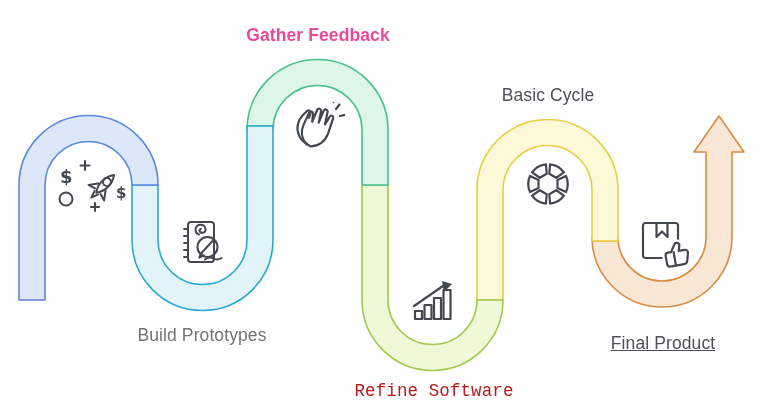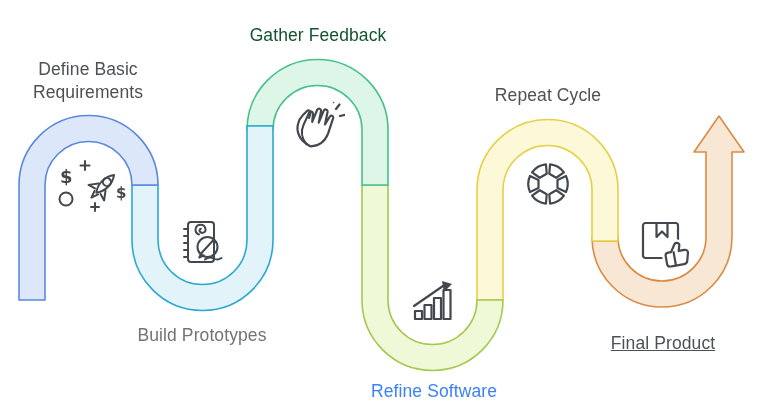--- a/index.html
+++ b/index.html
@@ -100,33 +100,29 @@
       <rect x="3" y="6" width="35" height="35" rx="2.5"></rect>
       <path d="M16.5 6 V20 L22 14.5 L27.5 20 V6"></path>
       <g transform="rotate(-10 38 37)">
         <path d="M31 48 h-2.5 a3 3 0 0 1 -3 -3 v-8 a3 3 0 0 1 3 -3 h3 l4.5 -7 a2.6 2.6 0 0 1 4.8 1.8 l-1.6 5.2 h6 a2.9 2.9 0 0 1 2.8 3.6 l-2 7.5 a3.8 3.8 0 0 1 -3.7 2.9 Z" fill="#ffffff" stroke="#ffffff" stroke-width="7"></path>
         <path d="M31 48 h-2.5 a3 3 0 0 1 -3 -3 v-8 a3 3 0 0 1 3 -3 h3 l4.5 -7 a2.6 2.6 0 0 1 4.8 1.8 l-1.6 5.2 h6 a2.9 2.9 0 0 1 2.8 3.6 l-2 7.5 a3.8 3.8 0 0 1 -3.7 2.9 Z" fill="#ffffff"></path>
         <path d="M34 34.5 V47.5"></path>
       </g>
     </svg>
   </div>
 
-  <div class="label" style="left: 88px; top: 58px; color: rgb(77, 81, 86);">
-    <span>Define Basic</span><br>
-    <span>Requirements</span>
-  </div>
   <div class="label" style="left: 202px; top: 324px; color: #737373;">
     <span>Build Prototypes</span>
   </div>
-  <div class="label" style="left: 318px; top: 24px; color: #14532d;">
+  <div class="label" style="left: 318px; top: 24px; color: #ec4899; font-weight: bold;">
     <span>Gather Feedback</span>
   </div>
-  <div class="label" style="left: 434px; top: 380px; color: #3b82f6;">
+  <div class="label" style="left: 434px; top: 380px; color: #b91c1c; font-family: Liberation Mono, monospace;">
     <span>Refine Software</span>
   </div>
   <div class="label" style="left: 548px; top: 84px; color: rgb(77, 81, 86);">
-    <span>Repeat Cycle</span>
+    <span>Basic Cycle</span>
   </div>
   <div class="label" style="left: 663px; top: 332px; color: rgb(77, 81, 86); text-decoration: underline;">
     <span>Final Product</span><br>
   </div>
 
 </div>
 
 </body></html>

